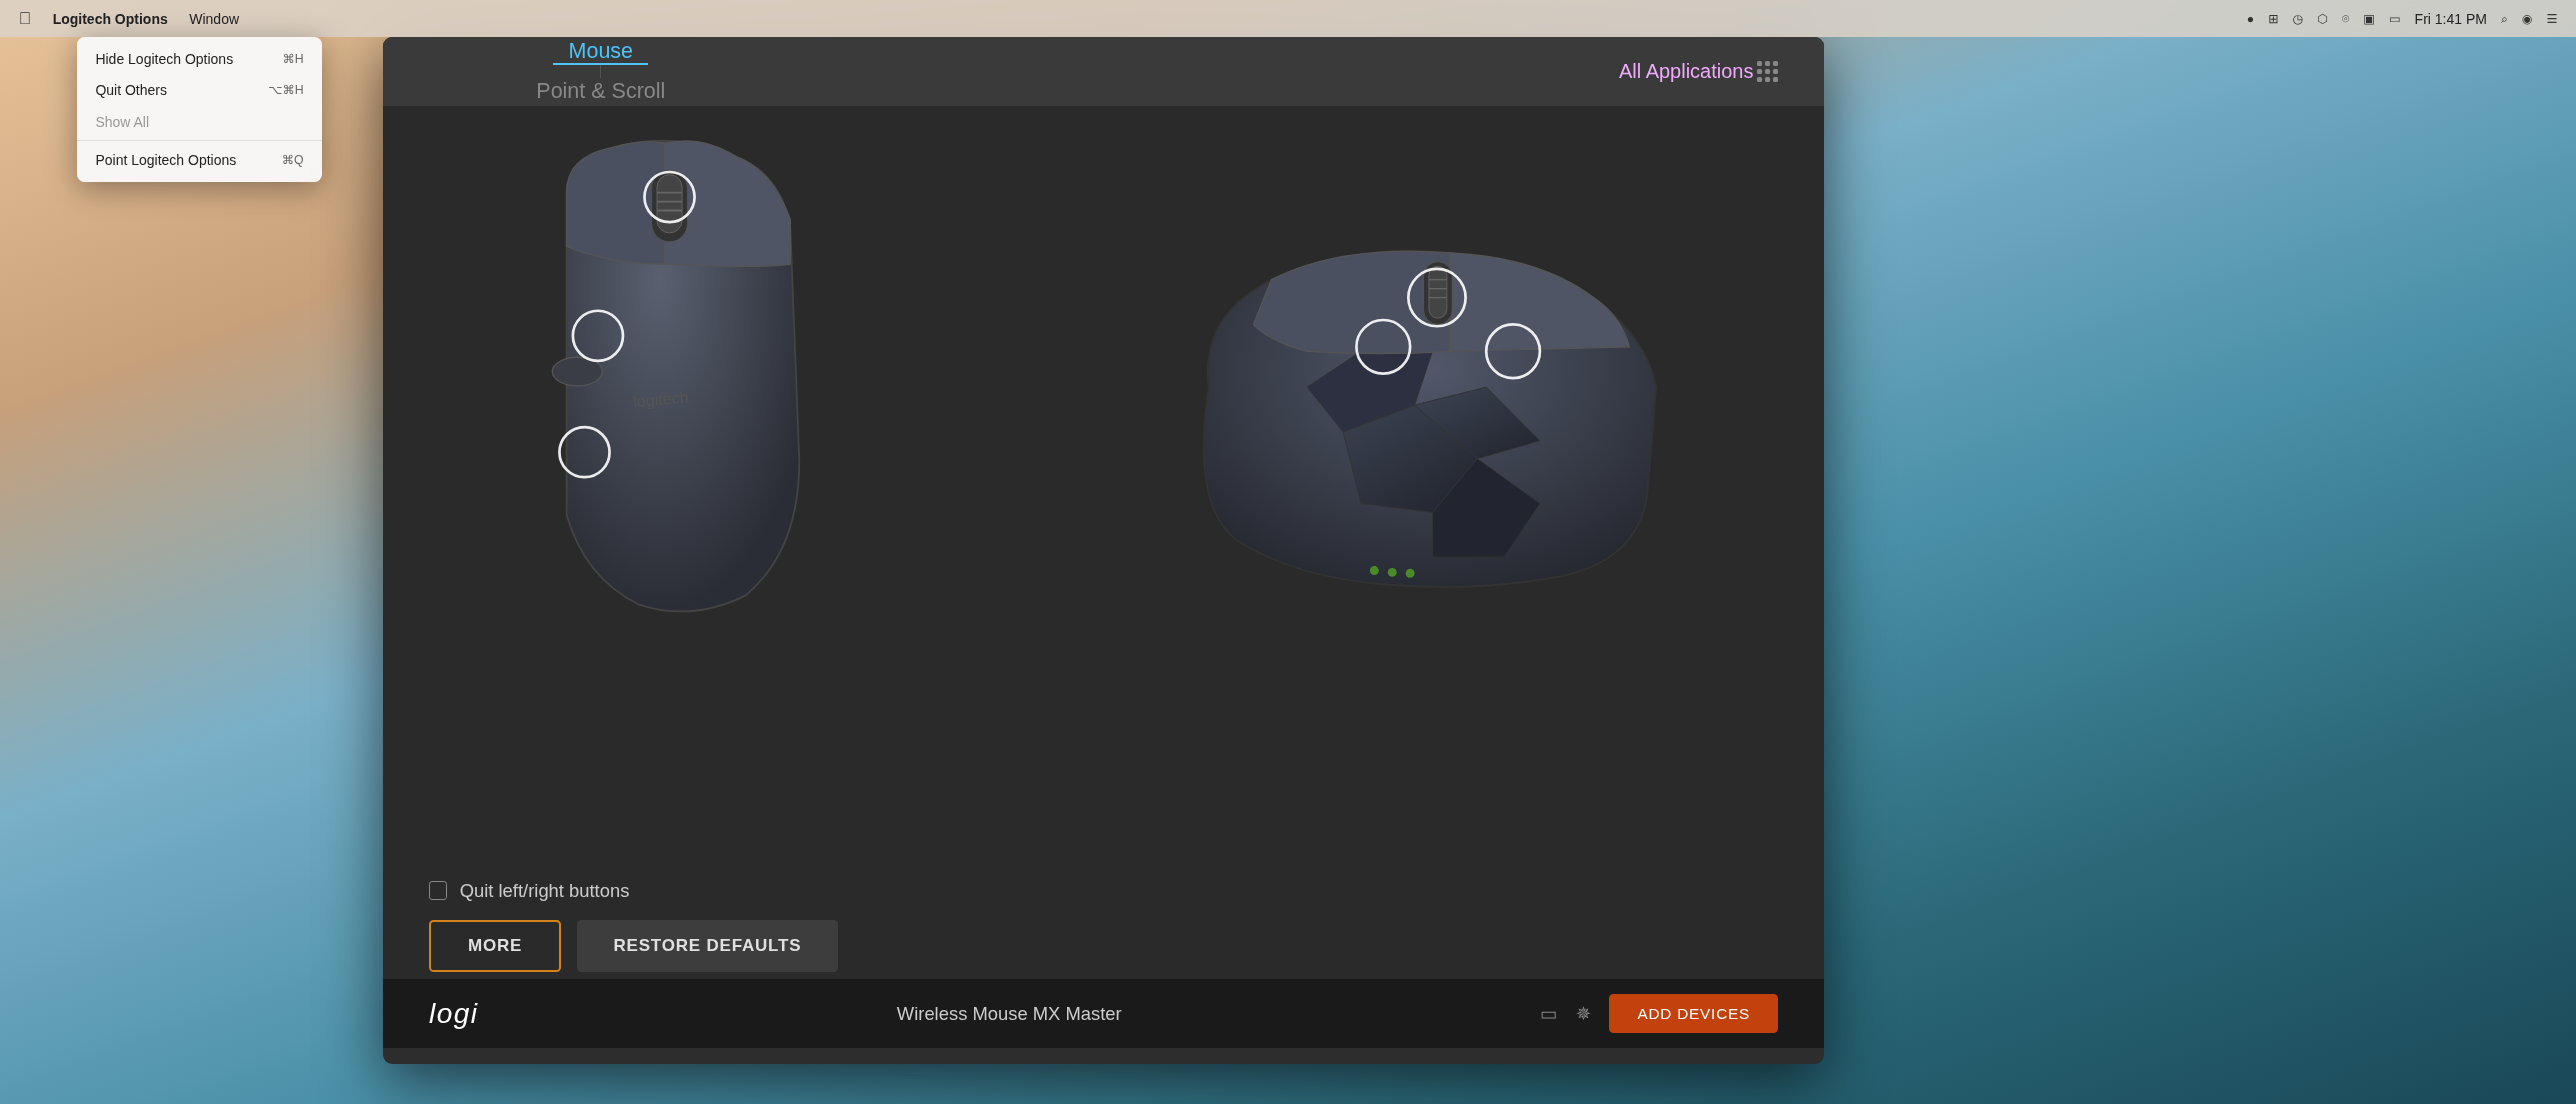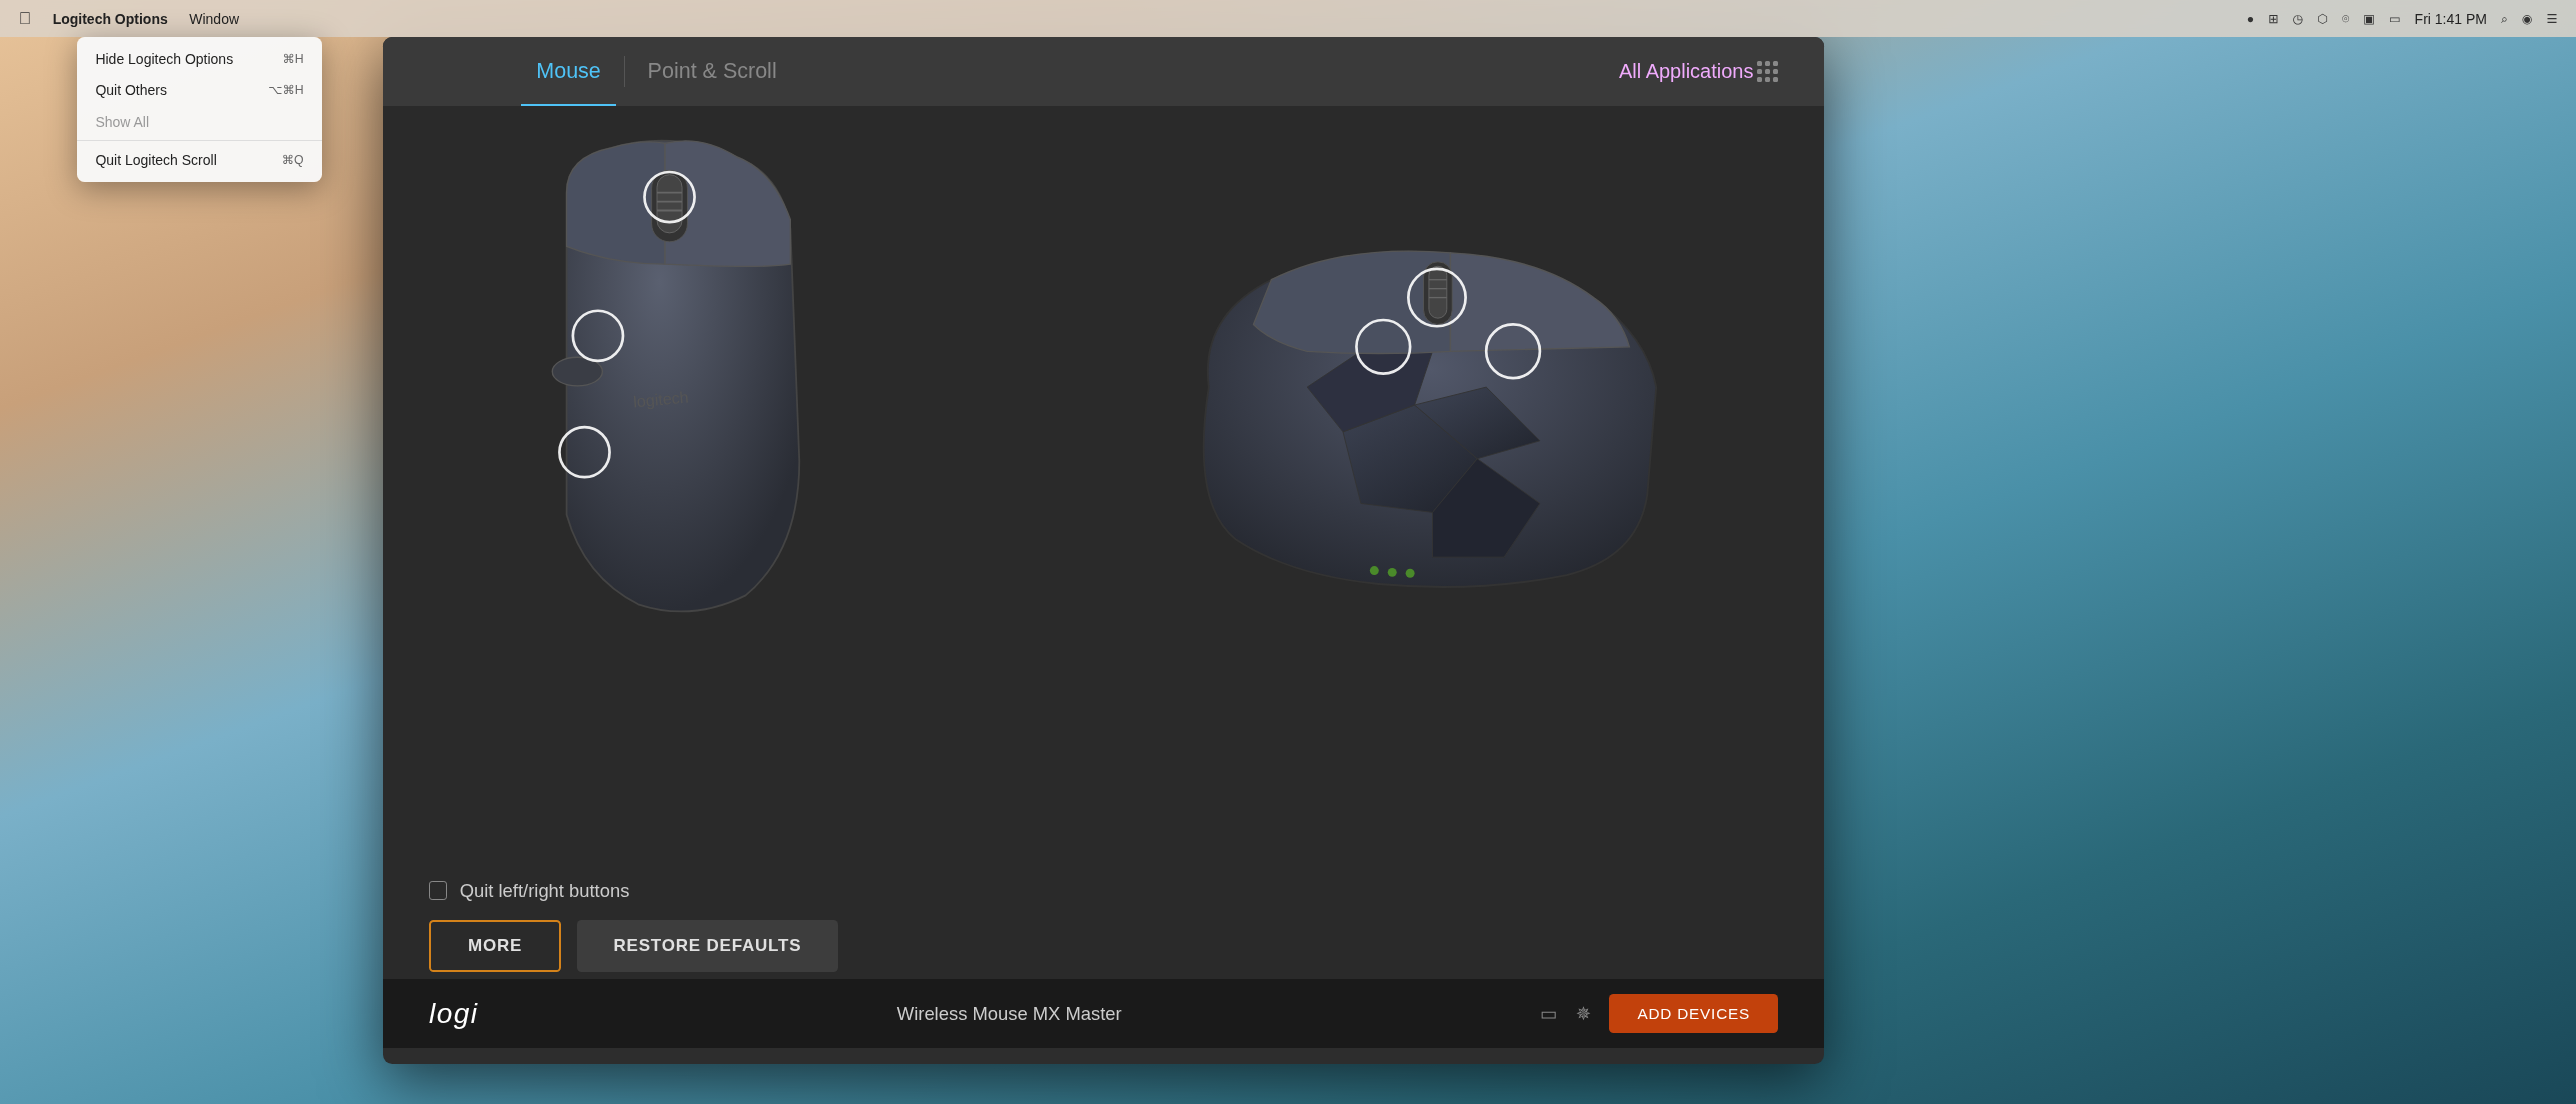--- a/index.html
+++ b/index.html
@@ -358,30 +358,30 @@
   </div>
   <div class="dropdown-item">
     <span>Quit Others</span>
     <span class="shortcut">⌥⌘H</span>
   </div>
   <div class="dropdown-item disabled">
     <span>Show All</span>
   </div>
   <div class="dropdown-separator"></div>
   <div class="dropdown-item">
-    <span>Quit Logitech Scroll</span>
+    <span>Point Logitech Options</span>
     <span class="shortcut">⌘Q</span>
   </div>
 </div>
 
 <div class="app-window">
 
   <div class="tabs-bar">
 
-    <div style="margin-left: 92px; display: flex; align-items: center; height: 100%;">
+    <div style="margin-left: 92px; display: flex; align-items: center; height: 100%; flex-direction: column;">
       <div class="tab active">
         <span>Mouse</span>
       </div>
       <div class="tab-separator"></div>
       <div class="tab">
         <span>Point &amp; Scroll</span>
       </div>
     </div>
     <div class="all-applications">
       <span>All Applications</span>

